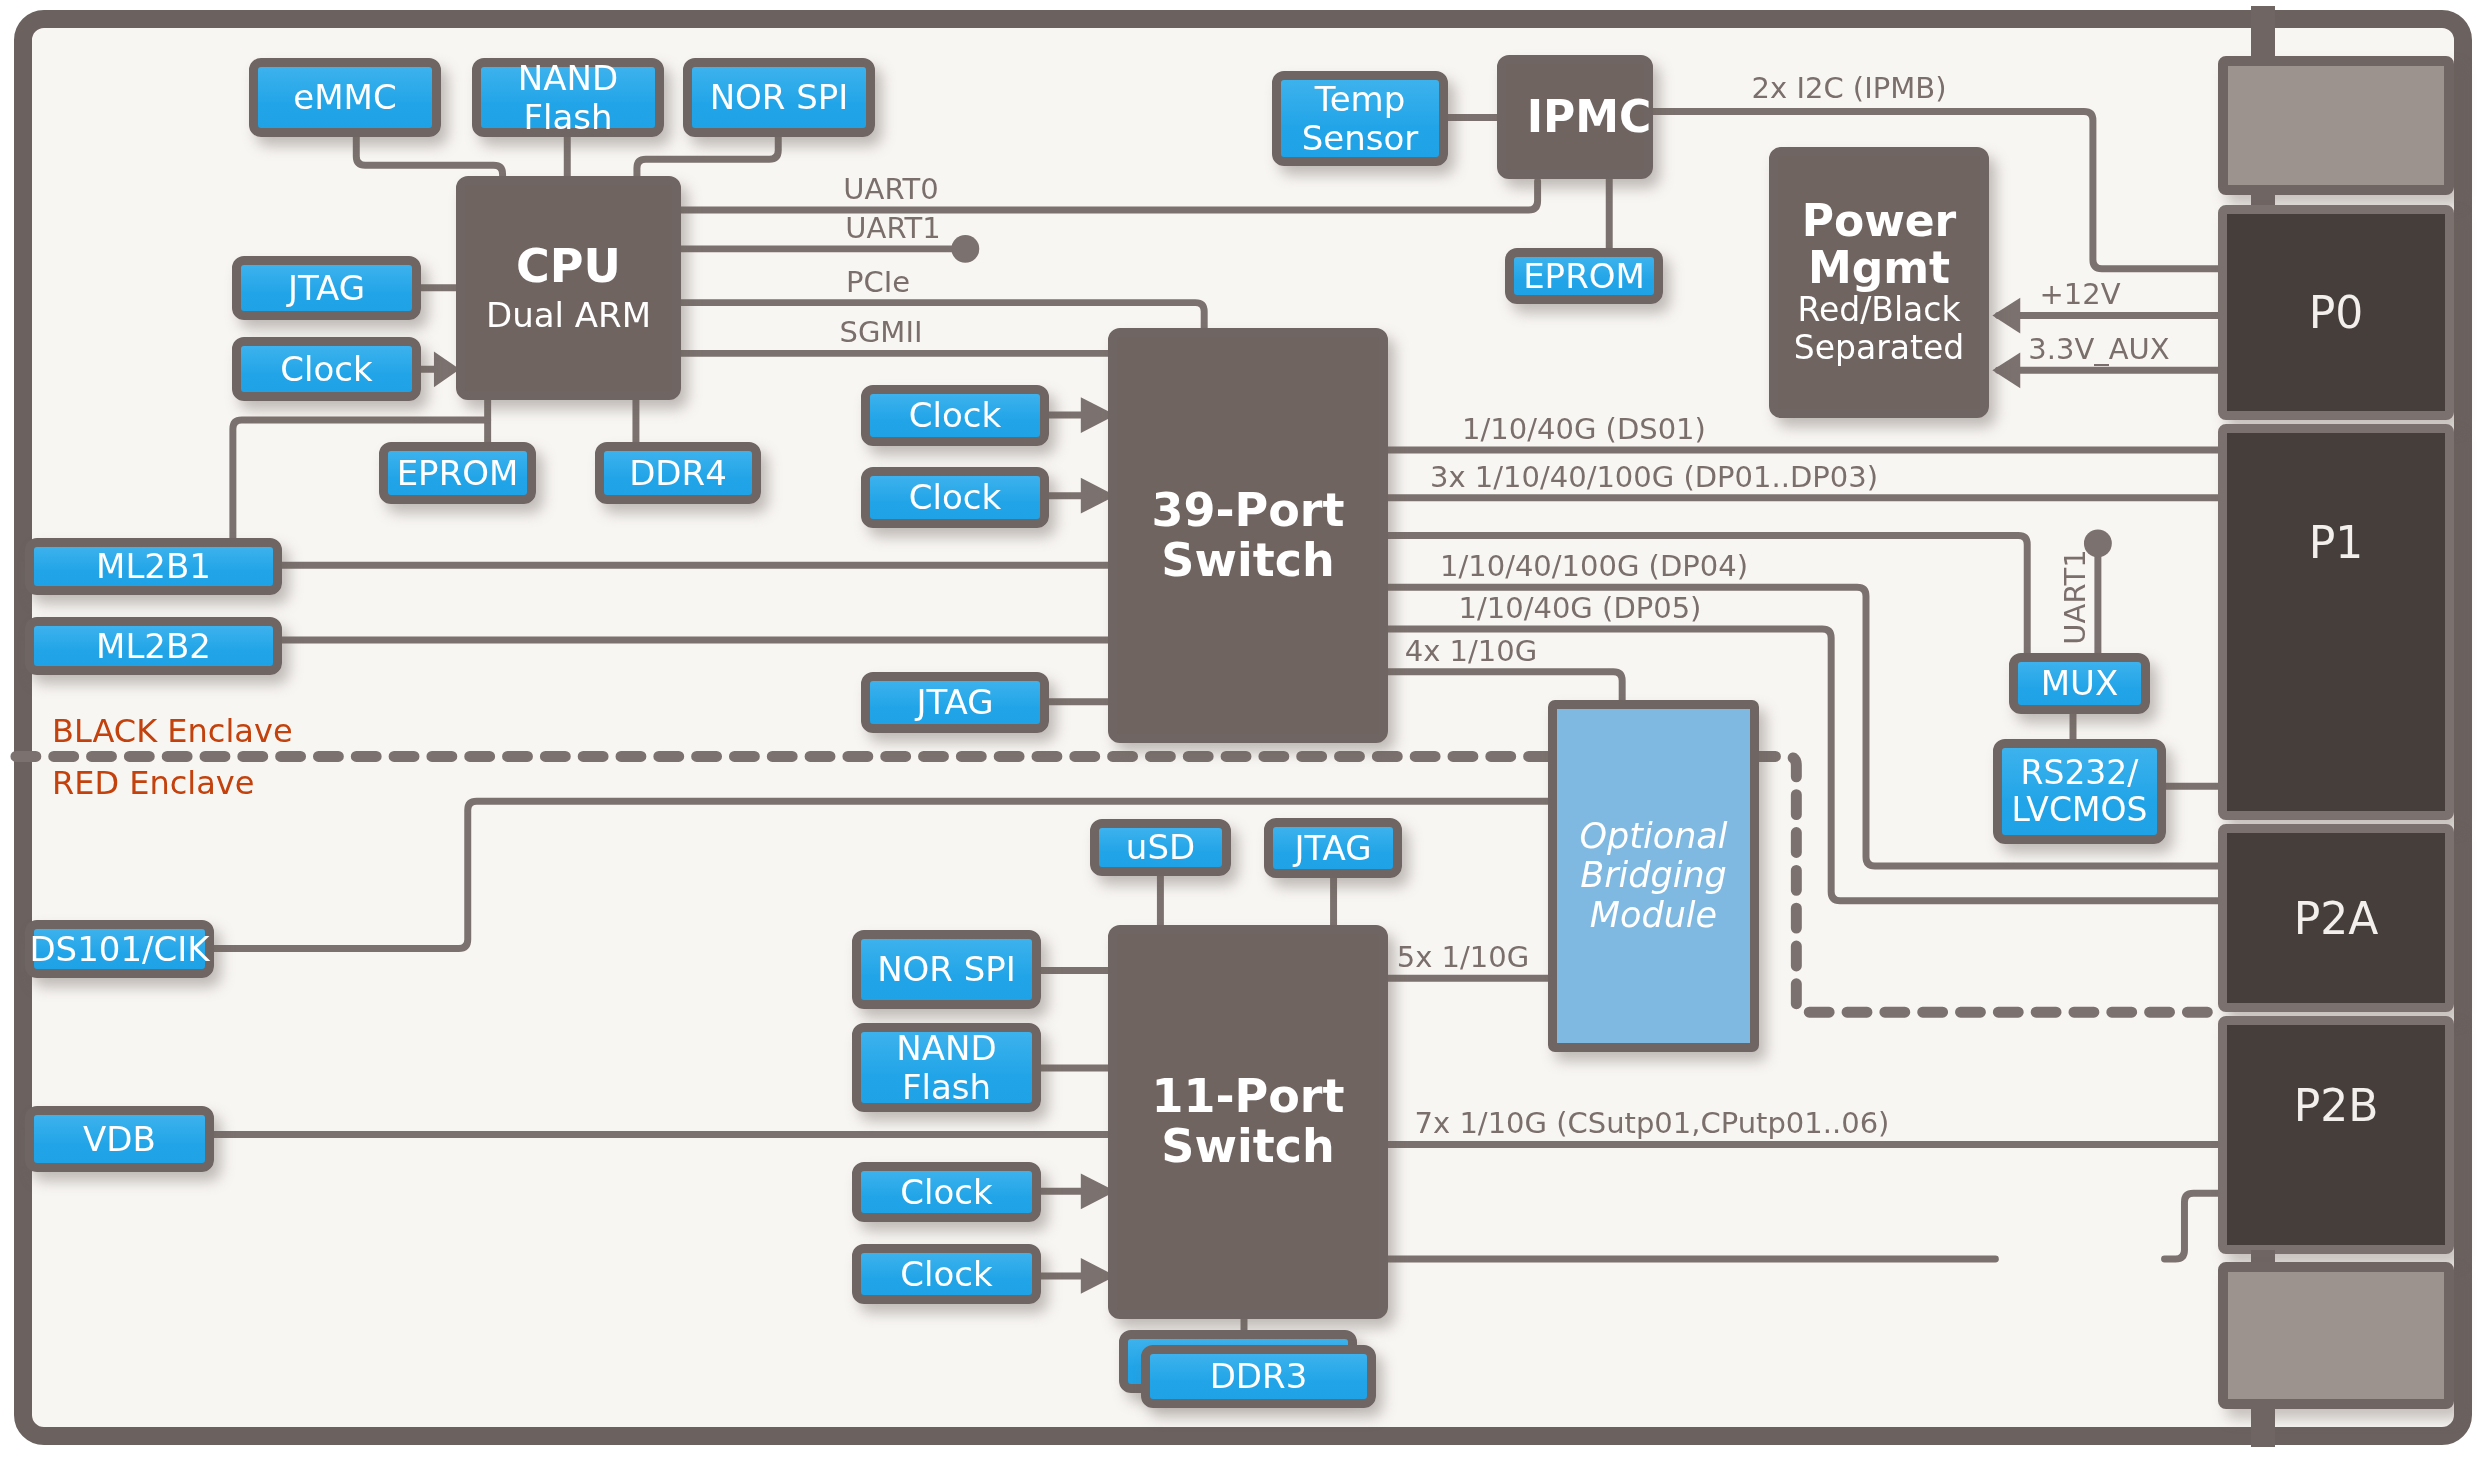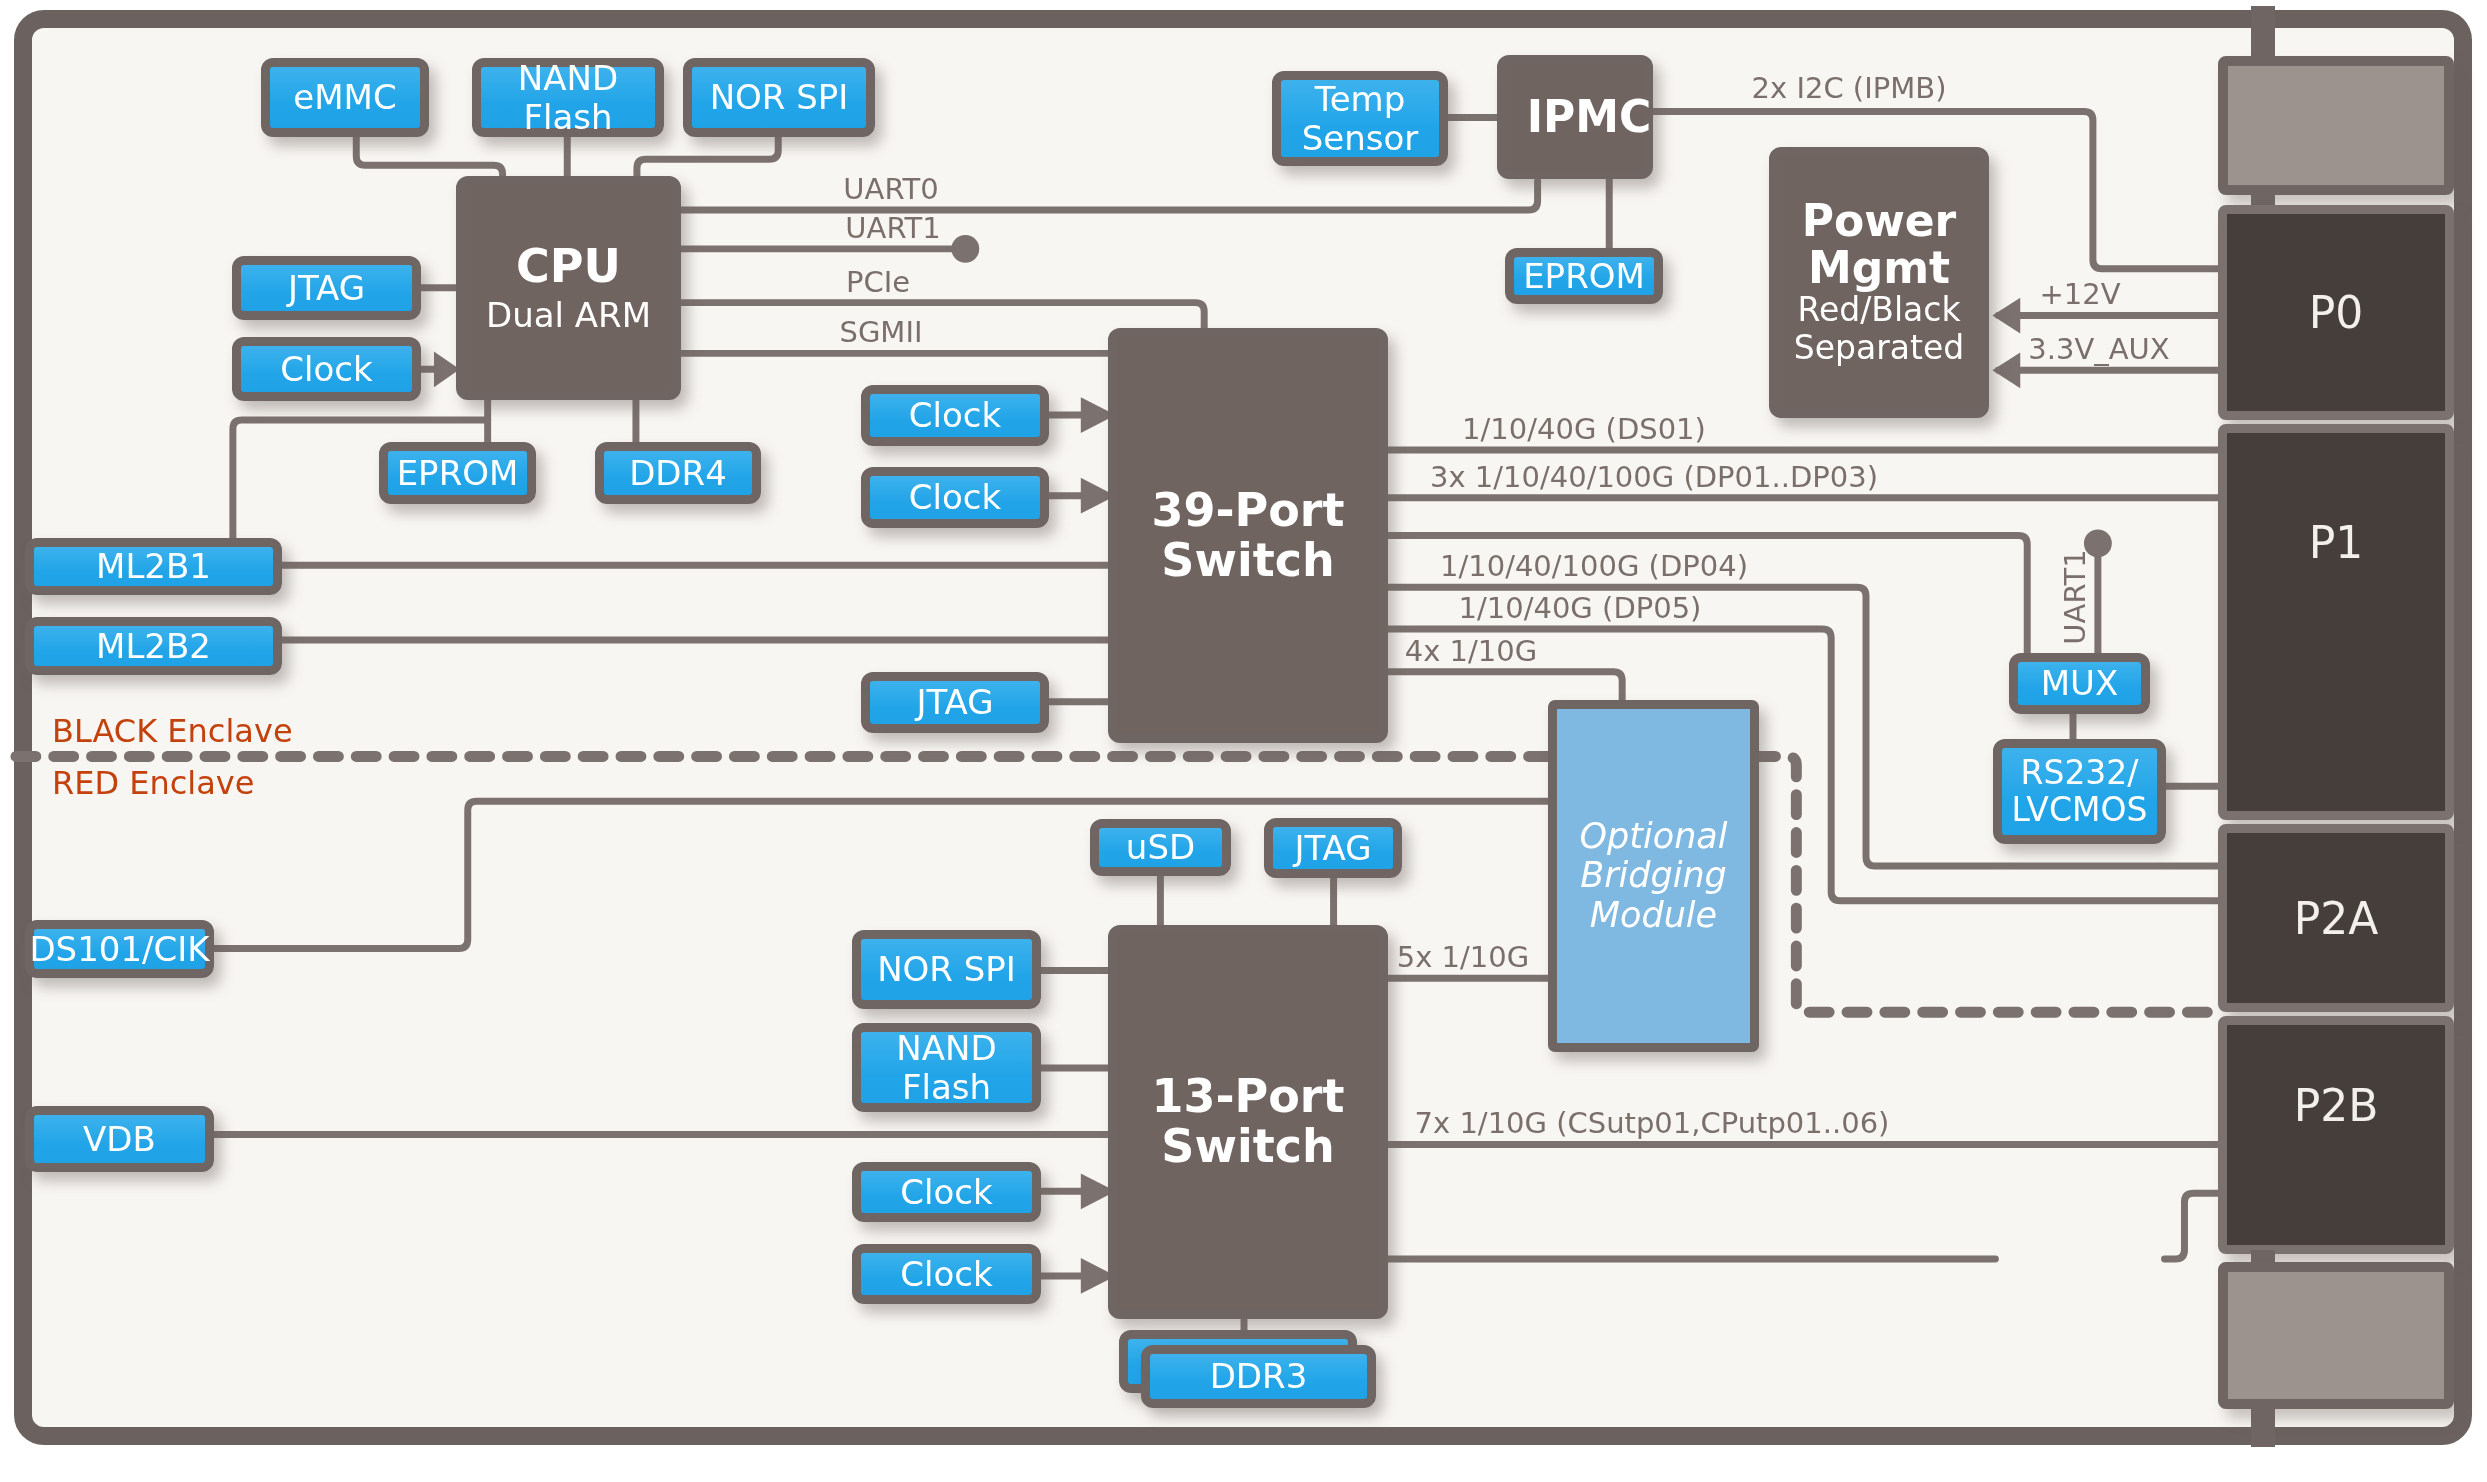--- a/index.html
+++ b/index.html
@@ -123,33 +123,33 @@
       <span class="sub">Dual ARM</span>
     </div>
   </div>
   <div class="blk dark title" style="left:1497px;top:55px;width:156px;height:124px;font-size:44px;padding-left:28px;">
     <span>IPMC</span>
   </div>
   <div class="blk dark title" style="left:1108px;top:328px;width:280px;height:415px;">
     <span>39-Port Switch</span>
   </div>
   <div class="blk dark title" style="left:1108px;top:925px;width:280px;height:394px;">
-    <span>13-Port Switch</span>
+    <span>11-Port Switch</span>
   </div>
   <div class="blk dark" style="left:1769px;top:147px;width:220px;height:271px;">
     <div class="pm-inner">
       <span class="pm-title">Power Mgmt</span>
       <span class="pm-sub">Red/Black Separated</span>
     </div>
   </div>
   <div class="blk bridge" style="left:1548px;top:700px;width:211px;height:352px;">
     <span>Optional Bridging Module</span>
   </div>
 
-  <div class="blk blue" style="left:261px;top:58px;width:168px;height:79px;">
+  <div class="blk blue" style="left:249px;top:58px;width:192px;height:79px;">
     <span>eMMC</span>
   </div>
   <div class="blk blue" style="left:472px;top:58px;width:192px;height:79px;">
     <span>NAND Flash</span>
   </div>
   <div class="blk blue" style="left:683px;top:58px;width:192px;height:79px;">
     <span>NOR SPI</span>
   </div>
   <div class="blk blue" style="left:232px;top:256px;width:189px;height:64px;">
     <span>JTAG</span>

